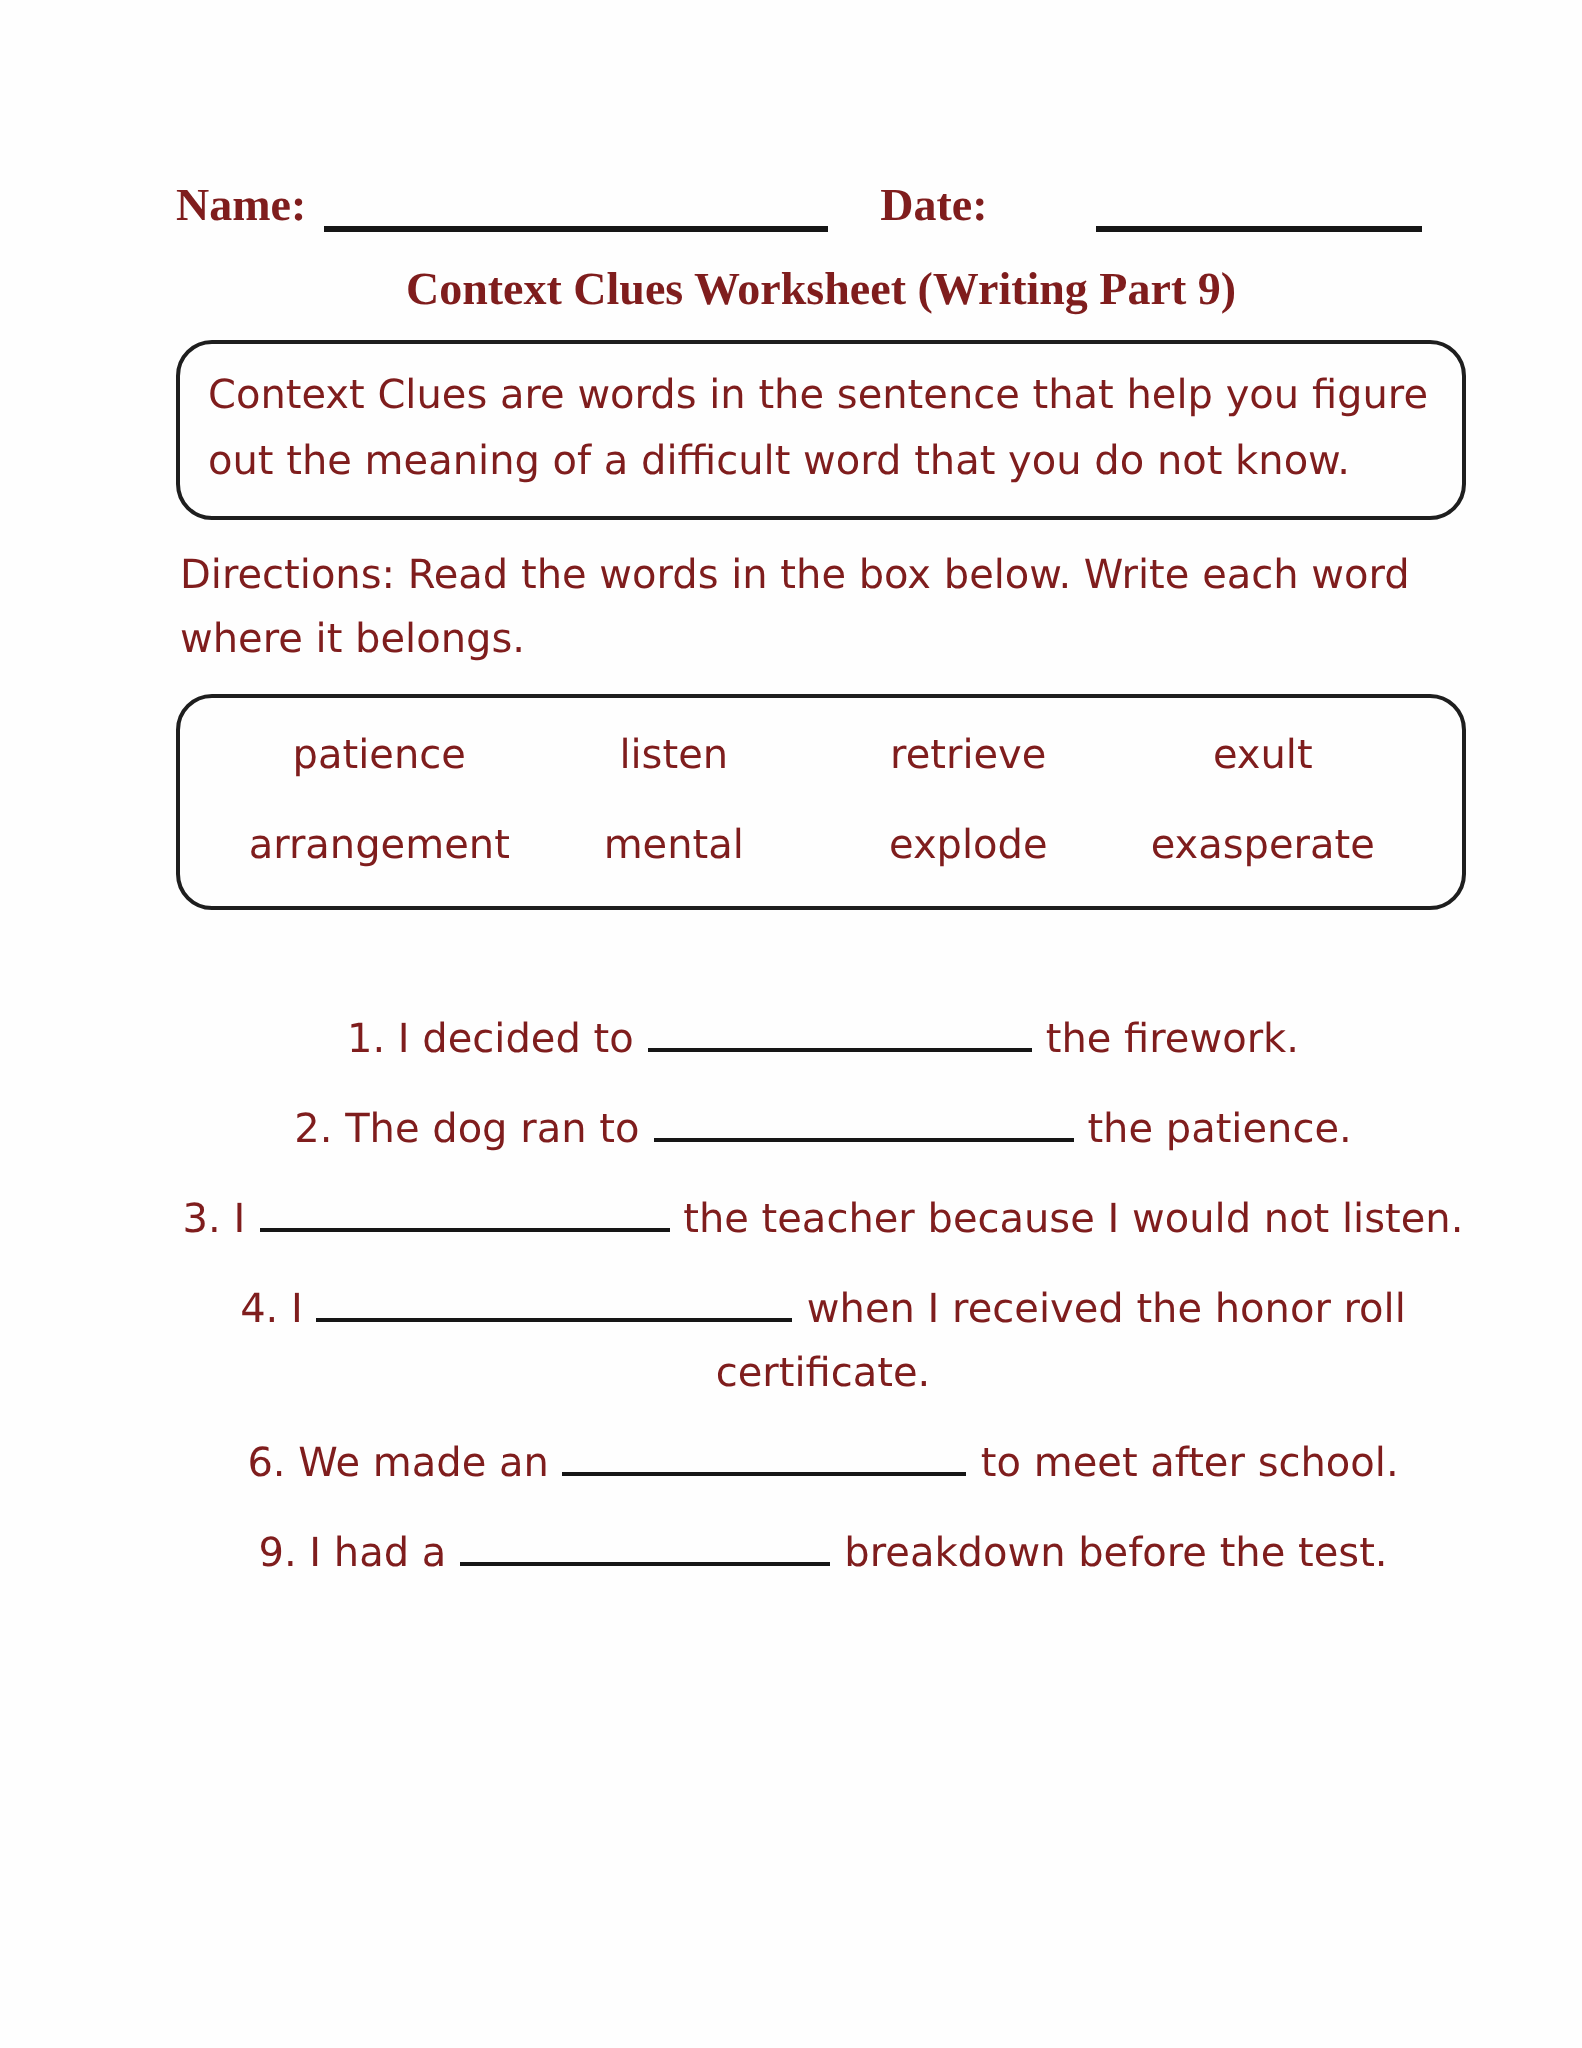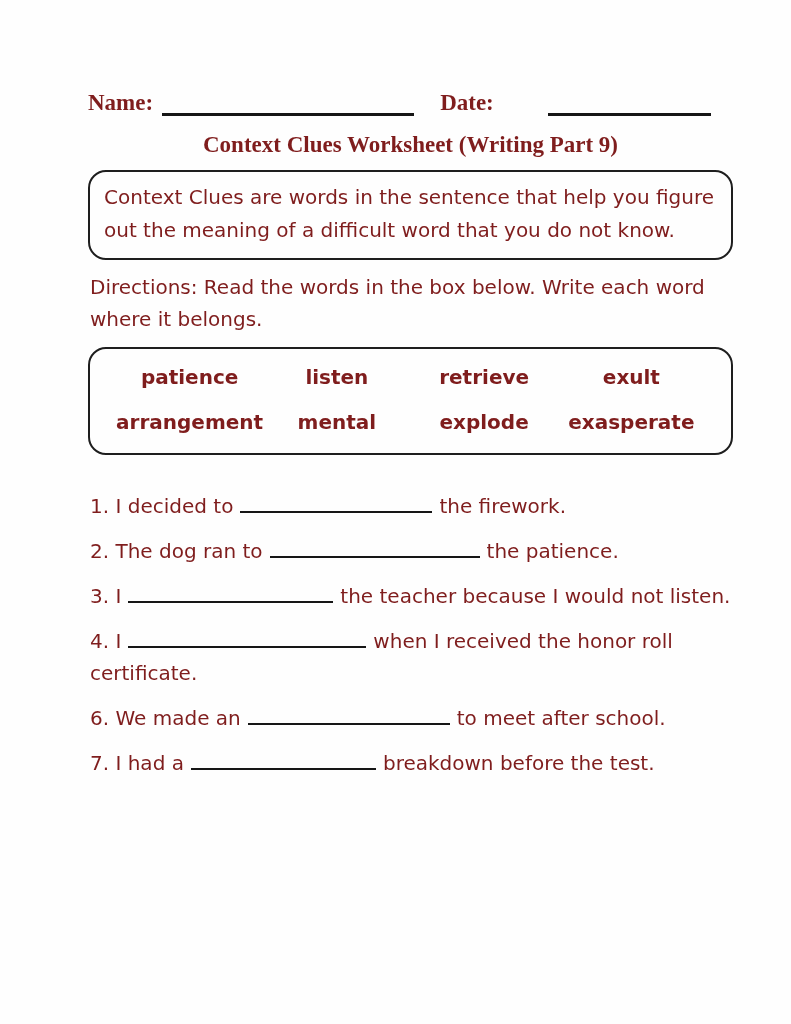--- a/index.html
+++ b/index.html
@@ -64,38 +64,38 @@
   
   .directions {
     font-size: 20px;
     line-height: 32px;
     margin: 0 0 12px 2px;
   }
 
   
   .word-box {
     padding: 11px 26px 14px 26px;
-    margin-bottom: 35px;
-    font-weight: bold;
+    margin-bottom: 48px;
   }
   .word-row {
     display: grid;
     grid-template-columns: repeat(4, 1fr);
     justify-items: center;
     line-height: 34px;
   }
   .word-row + .word-row { margin-top: 11px; }
   .word { white-space: nowrap; }
 
   
   .questions { margin-left: 2px; }
   .question {
     font-size: 20px;
     line-height: 32px;
     margin-bottom: 13px;
+    text-align: center;
   }
   .blank {
     display: inline-block;
     border-bottom: 2.5px solid #161616;
     height: 1.02em;
     vertical-align: baseline;
     margin-left: 7px;
   }
   .post { margin-left: 7px; }
   .post.tight { margin-left: 2px; }
@@ -156,18 +156,18 @@
         <span>4. I</span><span class="blank" style="width:238px"></span><span class="post">when I received the honor roll certificate.</span>
       </div>
 
 
       <div class="question">
         <span>6. We made an</span><span class="blank" style="width:202px"></span><span class="post">to meet after school.</span>
       </div>
 
 
       <div class="question">
-        <span>7. I had a</span><span class="blank" style="width:185px"></span><span class="post">breakdown before the test.</span>
+        <span>9. I had a</span><span class="blank" style="width:185px"></span><span class="post">breakdown before the test.</span>
       </div>
 
     </div>
   </div>
 </div>
 
 </body></html>

